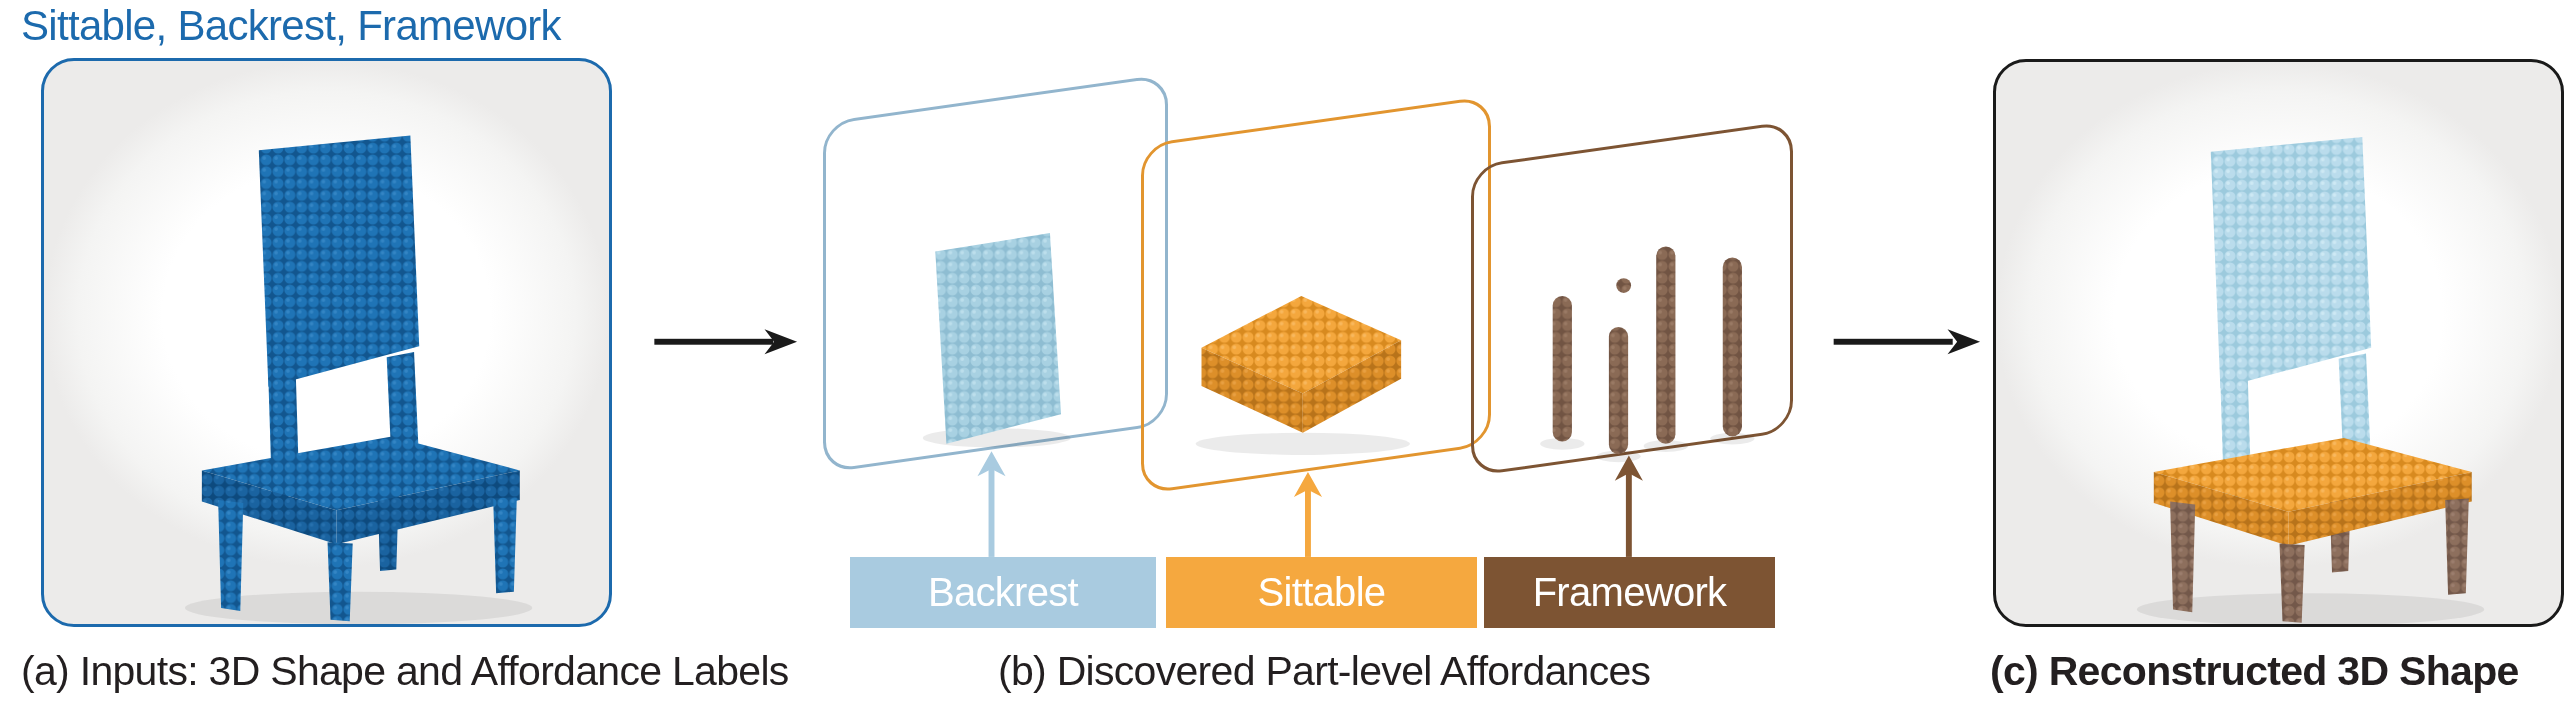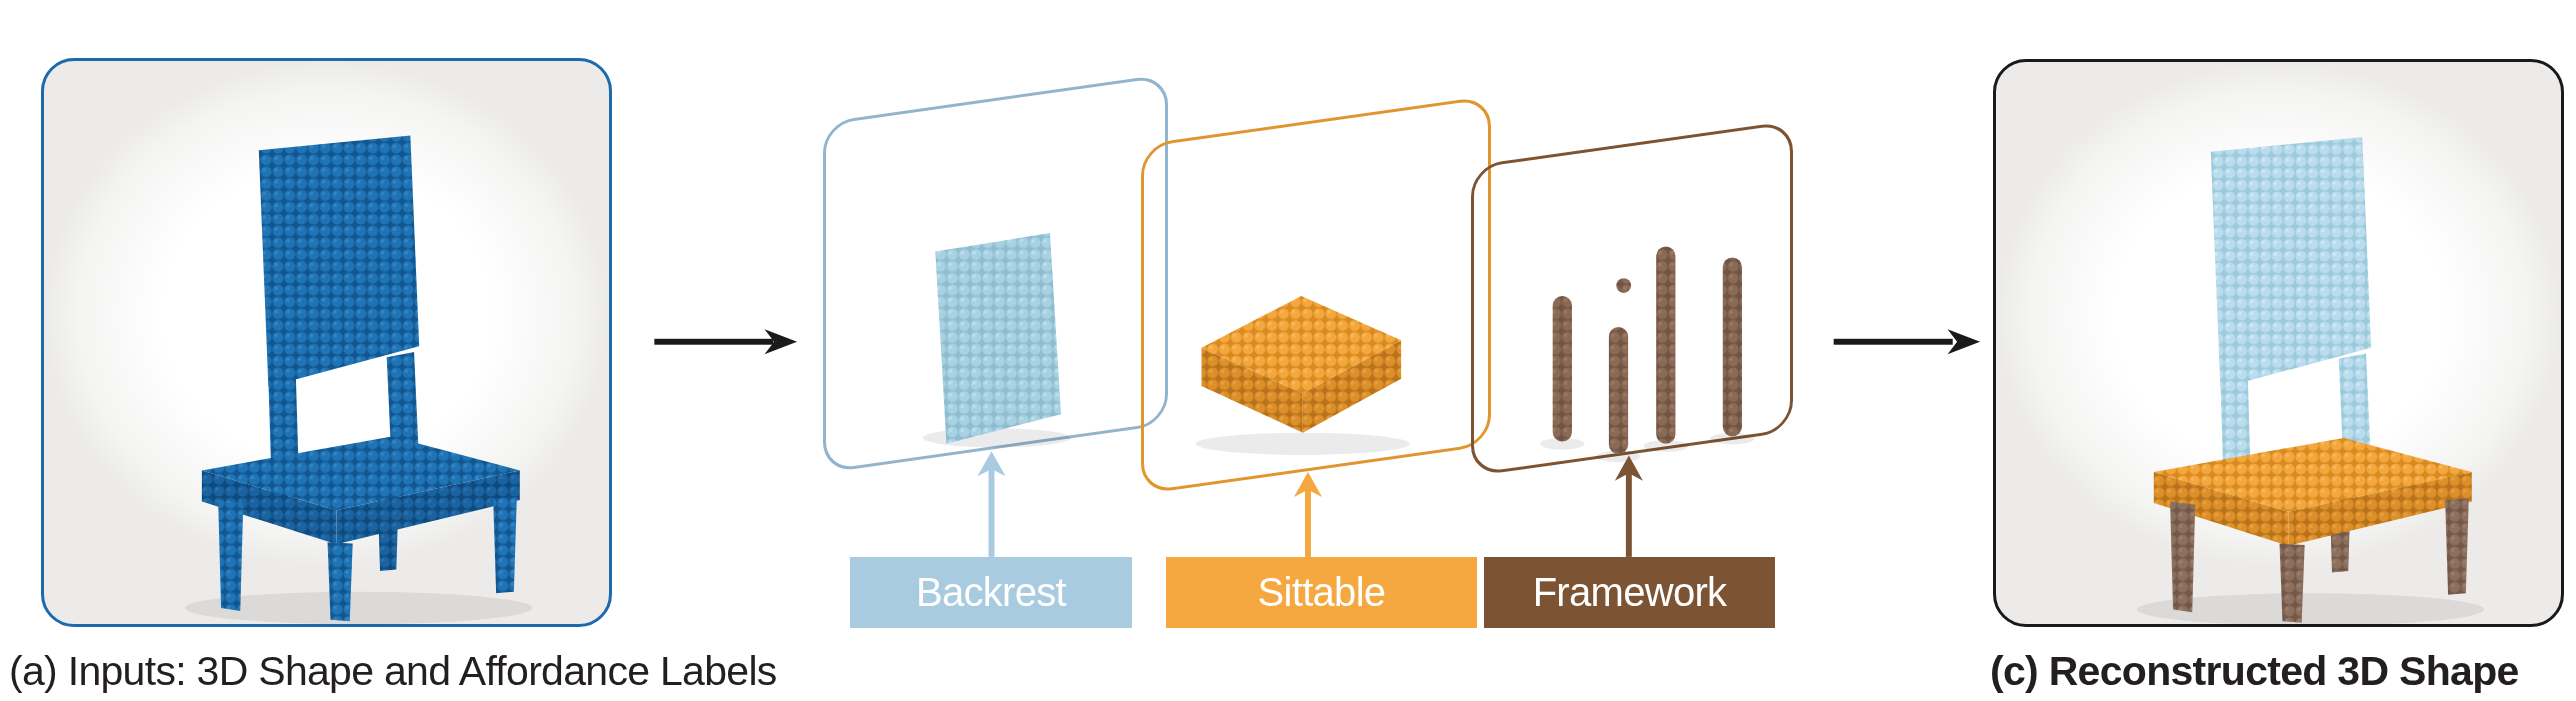--- a/index.html
+++ b/index.html
@@ -14,32 +14,33 @@
   .card{position:absolute;box-sizing:border-box;border-radius:31px;background:transparent;}
   .card-blue{left:823px;top:98px;width:345px;height:351px;border:3.7px solid var(--card_border_blue);
              transform:skewY(-8deg);}
   .card-orange{left:1141px;top:120px;width:350px;height:350px;border:3.7px solid var(--card_border_orange);
              transform:skewY(-8deg);}
   .card-brown{left:1471px;top:143px;width:322px;height:311px;border:3.7px solid var(--card_border_brown);
              transform:skewY(-8deg);}
   .overlay{position:absolute;left:0;top:0;pointer-events:none;}
   .aff-label{position:absolute;top:557px;height:71px;display:flex;align-items:center;justify-content:center;
              color:#ffffff;font-size:40px;letter-spacing:-0.7px;white-space:nowrap;}
-  .label-backrest{left:850px;width:282px;background:var(--backrest_blue);}
+  .label-backrest{left:850px;width:306px;background:var(--backrest_blue);}
   .label-sittable{left:1166px;width:311px;background:var(--sittable_orange);}
   .label-framework{left:1484px;width:291px;background:var(--framework_brown);}
   .caption{position:absolute;top:648px;font-size:41px;line-height:47px;letter-spacing:-0.7px;
            color:var(--caption_black);white-space:nowrap;}
-  .cap-a{left:9px;} .cap-b{left:998px;} .cap-c{left:1990px;font-weight:bold;}
+  .cap-a{left:21px;} .cap-b{left:998px;} .cap-c{left:1990px;font-weight:bold;}
 </style>
 </head>
 <body>
 
 <div class="stage">
 
+  <div class="title">Sittable, Backrest, Framework</div>
   <div class="box input-box"></div>
 
   <div class="card card-blue"></div>
   <div class="card card-orange"></div>
   <div class="card card-brown"></div>
 
   <div class="box recon-box"></div>
 
   <svg class="overlay" width="2576" height="702" viewBox="0 0 3484 949">
     <defs>
@@ -159,15 +160,16 @@
       <polygon points="443,733 477,735 473,840 447,838" fill="url(#p-brown2)"></polygon>
       <polygon points="667,674 699,672 695,800 671,802" fill="url(#p-brown2)"></polygon>
     </g>
   </svg>
 
   <div class="aff-label label-backrest">Backrest</div>
   <div class="aff-label label-sittable">Sittable</div>
   <div class="aff-label label-framework">Framework</div>
 
   <div class="caption cap-a">(a) Inputs: 3D Shape and Affordance Labels</div>
+  <div class="caption cap-b">(b) Discovered Part-level Affordances</div>
   <div class="caption cap-c">(c) Reconstructed 3D Shape</div>
 </div>
 
 
 </body></html>

